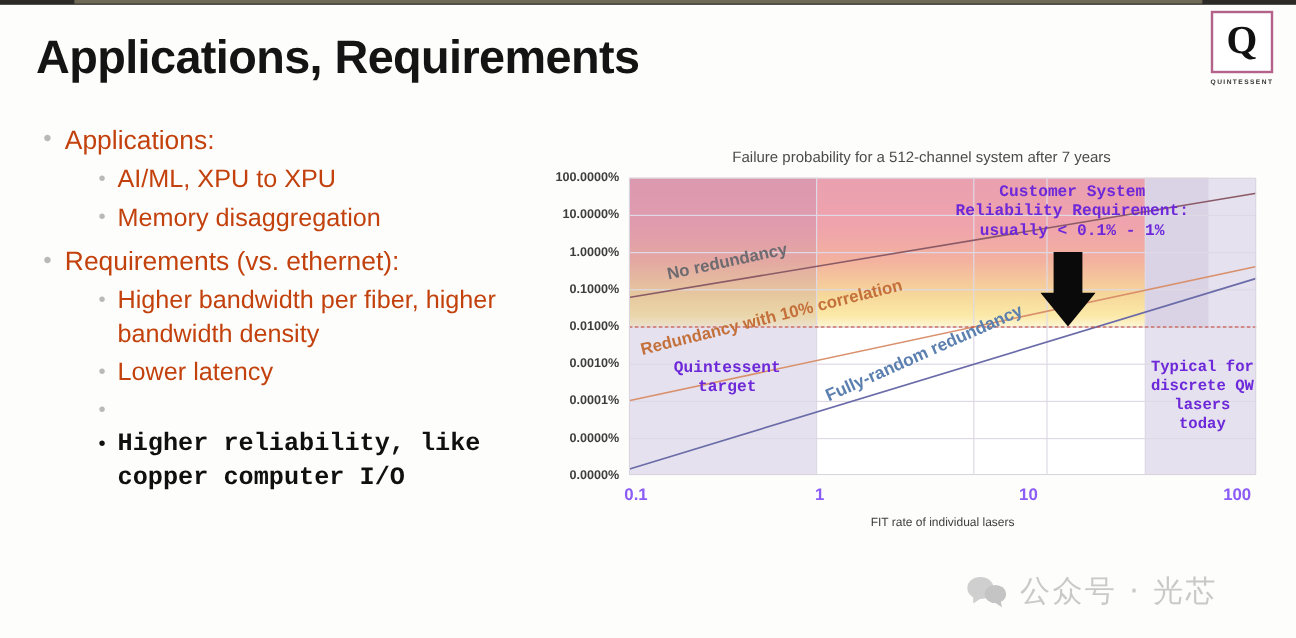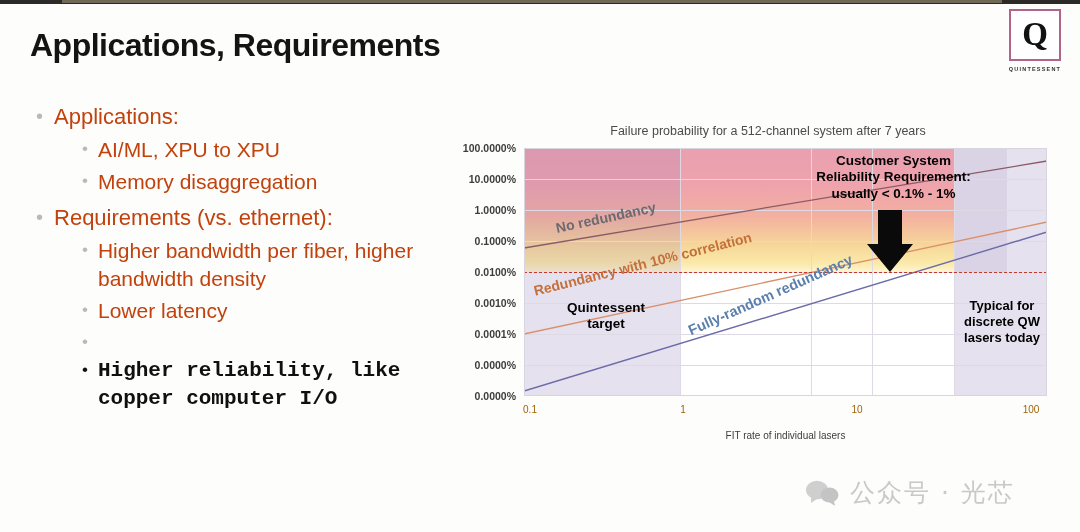--- a/index.html
+++ b/index.html
@@ -28,21 +28,21 @@
     left: 62px; top: 0;
     width: 940px; height: 3px;
     background: #6f6a55;
   }
 
   
   .slide-title {
     position: absolute;
     left: 30px;
     top: 27px;
-    font-size: 32px;
+    font-size: 39px;
     font-weight: 700;
     color: #141414;
     letter-spacing: -0.5px;
     white-space: nowrap;
   }
 
   
   .logo-wrap {
     position: absolute;
     right: 14px;
@@ -224,41 +224,42 @@
     width: 80px;
     text-align: right;
     font-size: 10.5px;
     font-weight: 700;
     color: #3d3d3d;
     transform: translateY(-50%);
   }
   .xlab {
     position: absolute;
     top: 280px;
-    font-size: 10px;
-    font-weight: 400;
-    color: #a16207;
+    font-size: 14px;
+    font-weight: 700;
+    color: #8b5cf6;
     transform: translateX(-50%);
   }
   .xaxis-title {
     position: absolute;
     left: 84px;
     top: 306px;
     width: 523px;
     text-align: center;
     font-size: 10px;
     color: #3d3d3d;
   }
 
   
   .anno {
     position: absolute;
     font-weight: 700;
-    color: #000000;
+    color: #6d28d9;
     line-height: 1.22;
+    font-family: Liberation Mono, monospace;
   }
   .anno-customer {
     left: 262px;
     top: 5px;
     width: 215px;
     text-align: center;
     font-size: 13.5px;
   }
   .anno-quint {
     left: 22px;

